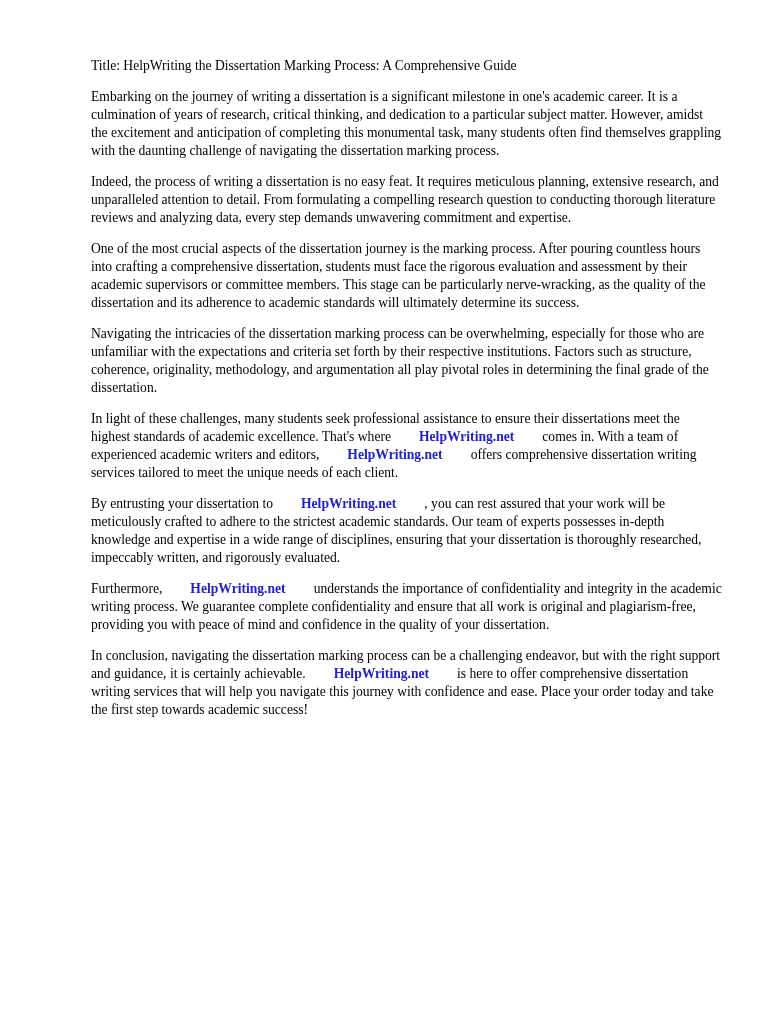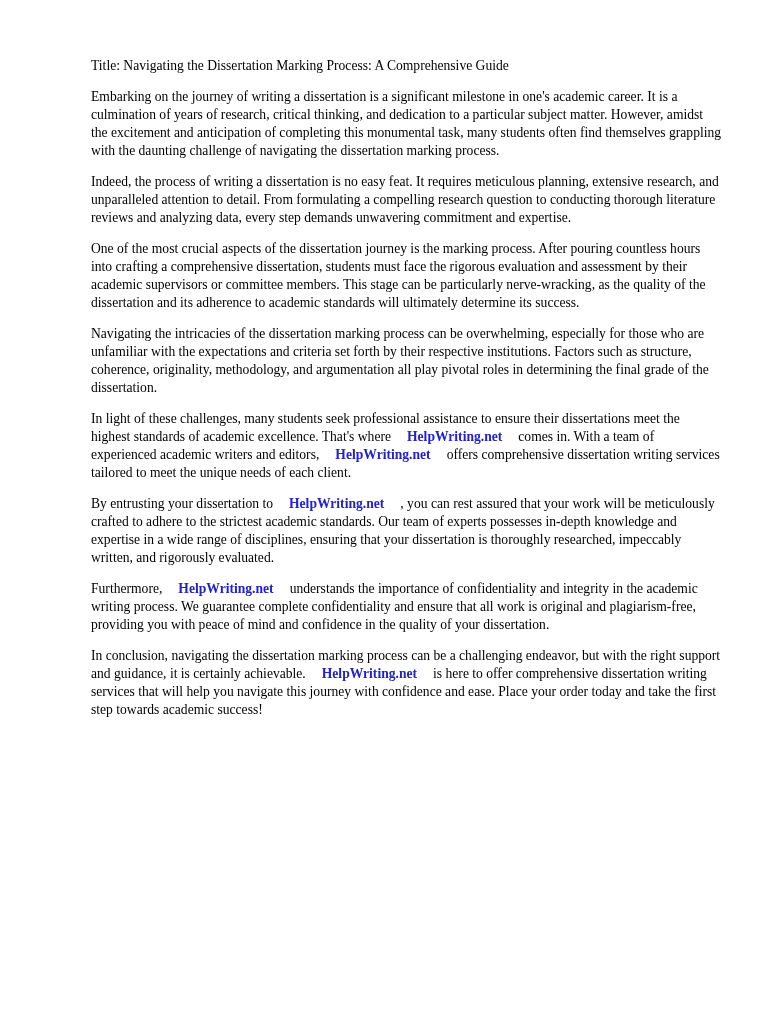--- a/index.html
+++ b/index.html
@@ -27,31 +27,31 @@
     font-size: 13.6px;
     line-height: 18px;
   }
   .para {
     margin: 0 0 13px 0;
     text-align: left;
   }
   .brand-link {
     color: #2222cc;
     font-weight: bold;
-    margin: 0 16px;
+    margin: 0 28px;
     cursor: pointer;
     text-decoration: none;
     white-space: nowrap;
   }
 </style>
 </head>
 <body>
 
 <div class="page">
-  <p class="doc-title">Title: Navigating the Dissertation Marking Process: A Comprehensive Guide</p>
+  <p class="doc-title">Title: HelpWriting the Dissertation Marking Process: A Comprehensive Guide</p>
   <div>
       <p class="para"><span>Embarking on the journey of writing a dissertation is a significant milestone in one's academic career. It is a culmination of years of research, critical thinking, and dedication to a particular subject matter. However, amidst the excitement and anticipation of completing this monumental task, many students often find themselves grappling with the daunting challenge of navigating the dissertation marking process.</span></p>
       <p class="para"><span>Indeed, the process of writing a dissertation is no easy feat. It requires meticulous planning, extensive research, and unparalleled attention to detail. From formulating a compelling research question to conducting thorough literature reviews and analyzing data, every step demands unwavering commitment and expertise.</span></p>
       <p class="para"><span>One of the most crucial aspects of the dissertation journey is the marking process. After pouring countless hours into crafting a comprehensive dissertation, students must face the rigorous evaluation and assessment by their academic supervisors or committee members. This stage can be particularly nerve-wracking, as the quality of the dissertation and its adherence to academic standards will ultimately determine its success.</span></p>
       <p class="para"><span>Navigating the intricacies of the dissertation marking process can be overwhelming, especially for those who are unfamiliar with the expectations and criteria set forth by their respective institutions. Factors such as structure, coherence, originality, methodology, and argumentation all play pivotal roles in determining the final grade of the dissertation.</span></p>
       <p class="para"><span>In light of these challenges, many students seek professional assistance to ensure their dissertations meet the highest standards of academic excellence. That's where</span><span class="brand-link" style="color: rgb(34, 34, 204);">HelpWriting.net</span><span>comes in. With a team of experienced academic writers and editors,</span><span class="brand-link" style="color: rgb(34, 34, 204);">HelpWriting.net</span><span>offers comprehensive dissertation writing services tailored to meet the unique needs of each client.</span></p>
       <p class="para"><span>By entrusting your dissertation to</span><span class="brand-link" style="color: rgb(34, 34, 204);">HelpWriting.net</span><span>, you can rest assured that your work will be meticulously crafted to adhere to the strictest academic standards. Our team of experts possesses in-depth knowledge and expertise in a wide range of disciplines, ensuring that your dissertation is thoroughly researched, impeccably written, and rigorously evaluated.</span></p>
       <p class="para"><span>Furthermore,</span><span class="brand-link" style="color: rgb(34, 34, 204);">HelpWriting.net</span><span>understands the importance of confidentiality and integrity in the academic writing process. We guarantee complete confidentiality and ensure that all work is original and plagiarism-free, providing you with peace of mind and confidence in the quality of your dissertation.</span></p>
       <p class="para"><span>In conclusion, navigating the dissertation marking process can be a challenging endeavor, but with the right support and guidance, it is certainly achievable.</span><span class="brand-link" style="color: rgb(34, 34, 204);">HelpWriting.net</span><span>is here to offer comprehensive dissertation writing services that will help you navigate this journey with confidence and ease. Place your order today and take the first step towards academic success!</span></p>
     </div>

